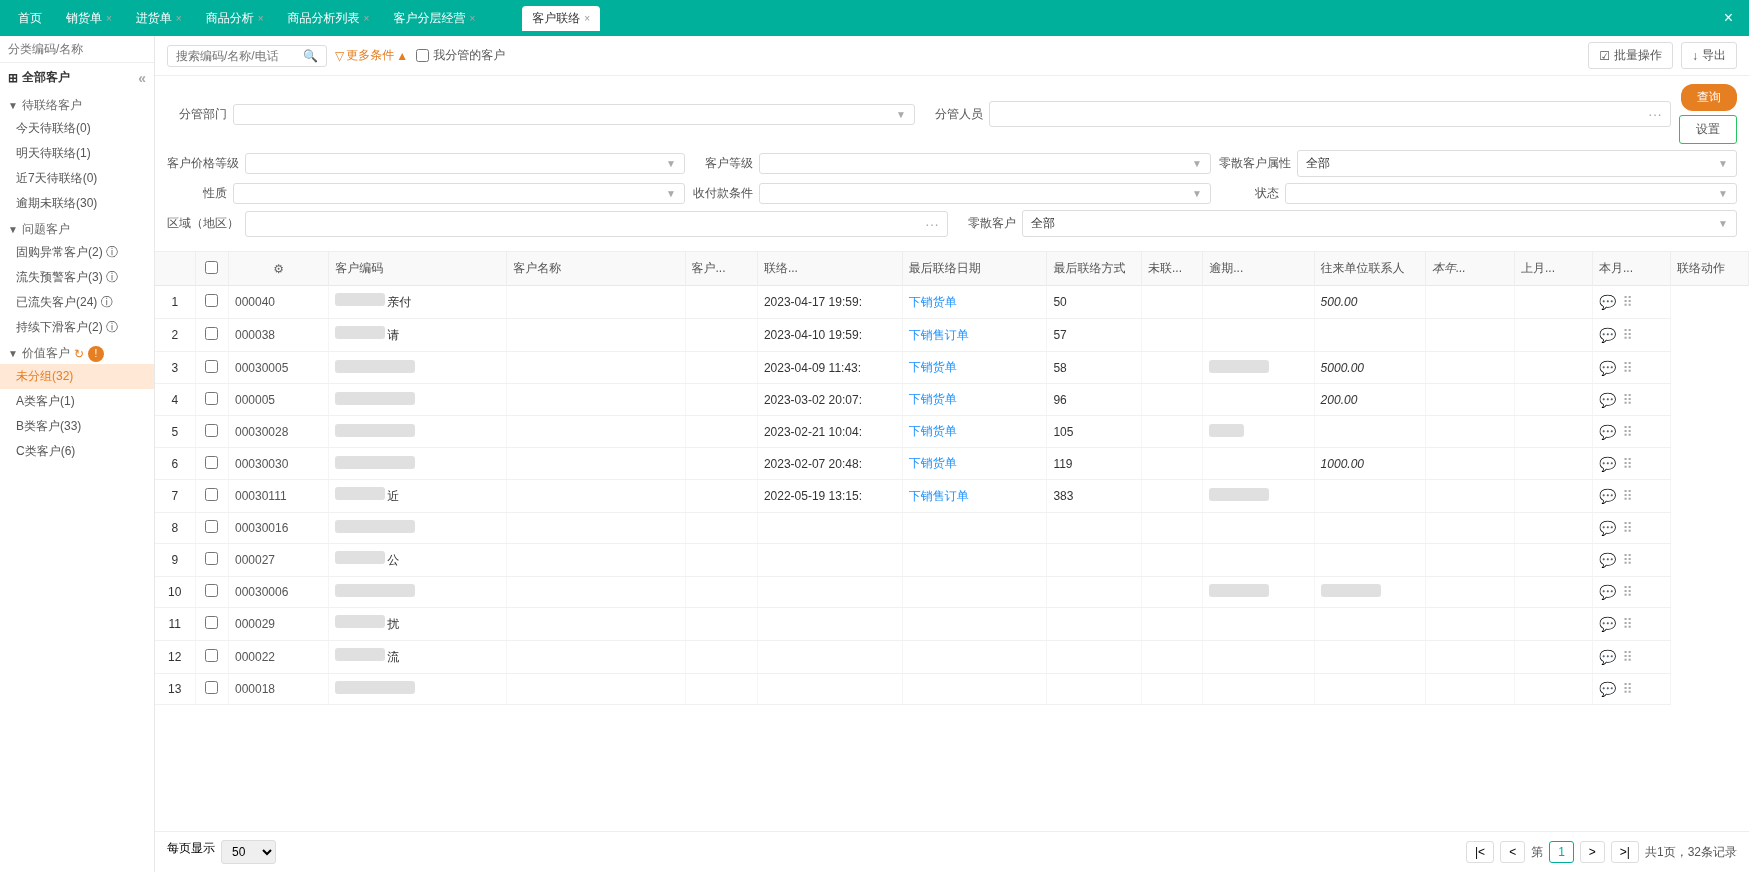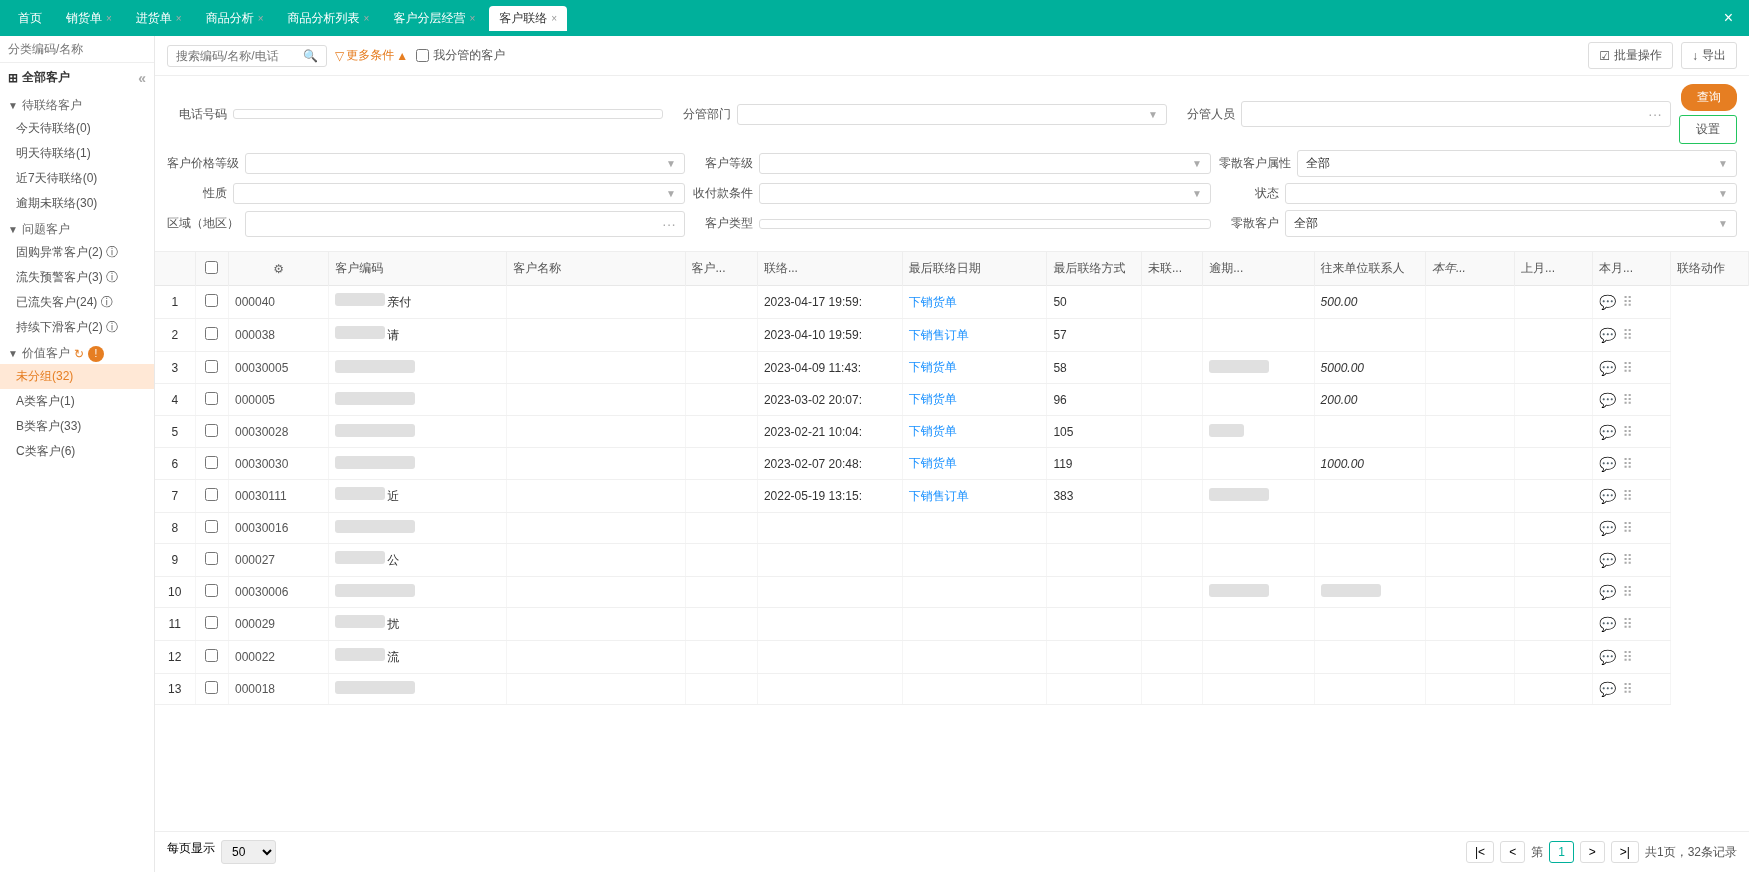--- a/index.html
+++ b/index.html
@@ -19,21 +19,21 @@
       align-items: center;
       padding: 4px 10px;
       border-radius: 4px 4px 0 0;
       color: #fff;
       cursor: pointer;
       font-size: 12px;
       white-space: nowrap;
       gap: 4px;
     }
     .nav-tab.home { background: transparent; }
-    .nav-tab.active { background: #fff; color: #333; }
+    .nav-tab.active { background: #fff; color: #333; margin-left: 33px; }
     .nav-tab .close-x { font-size: 10px; color: #aaa; cursor: pointer; }
     .nav-tab.active .close-x { color: #999; }
     .nav-spacer { flex: 1; }
     .nav-close-btn { color: #fff; cursor: pointer; font-size: 16px; padding: 0 8px; }
 
     
     .main-layout {
       display: flex;
       height: calc(100vh - 36px);
     }
@@ -414,24 +414,20 @@
         <div class="btn-outline">
           <span>↓</span>
           <span>导出</span>
         </div>
       </div>
     </div>
 
     <div class="extended-filter">
       <div class="filter-row">
         <div class="filter-field">
-          <span class="filter-label">电话号码</span>
-          <div class="filter-input"></div>
-        </div>
-        <div class="filter-field">
           <span class="filter-label">分管部门</span>
           <div class="filter-input">
             <span></span>
               <span class="caret">▼</span>
           </div>
         </div>
         <div class="filter-field">
           <span class="filter-label">分管人员</span>
           <div class="filter-input">
             <span></span>
@@ -488,27 +484,20 @@
               <span class="caret">▼</span>
           </div>
         </div>
       </div>
       <div class="filter-row">
         <div class="filter-field">
           <span class="filter-label">区域（地区）</span>
           <div class="filter-input">
             <span></span>
               <span class="dots">···</span>
-          </div>
-        </div>
-        <div class="filter-field">
-          <span class="filter-label">客户类型</span>
-          <div class="filter-input">
-            <span></span>
-              <span></span>
           </div>
         </div>
         <div class="filter-field">
           <span class="filter-label">零散客户</span>
           <div class="filter-input">
             <span>全部</span>
               <span class="caret">▼</span>
           </div>
         </div>
       </div>

